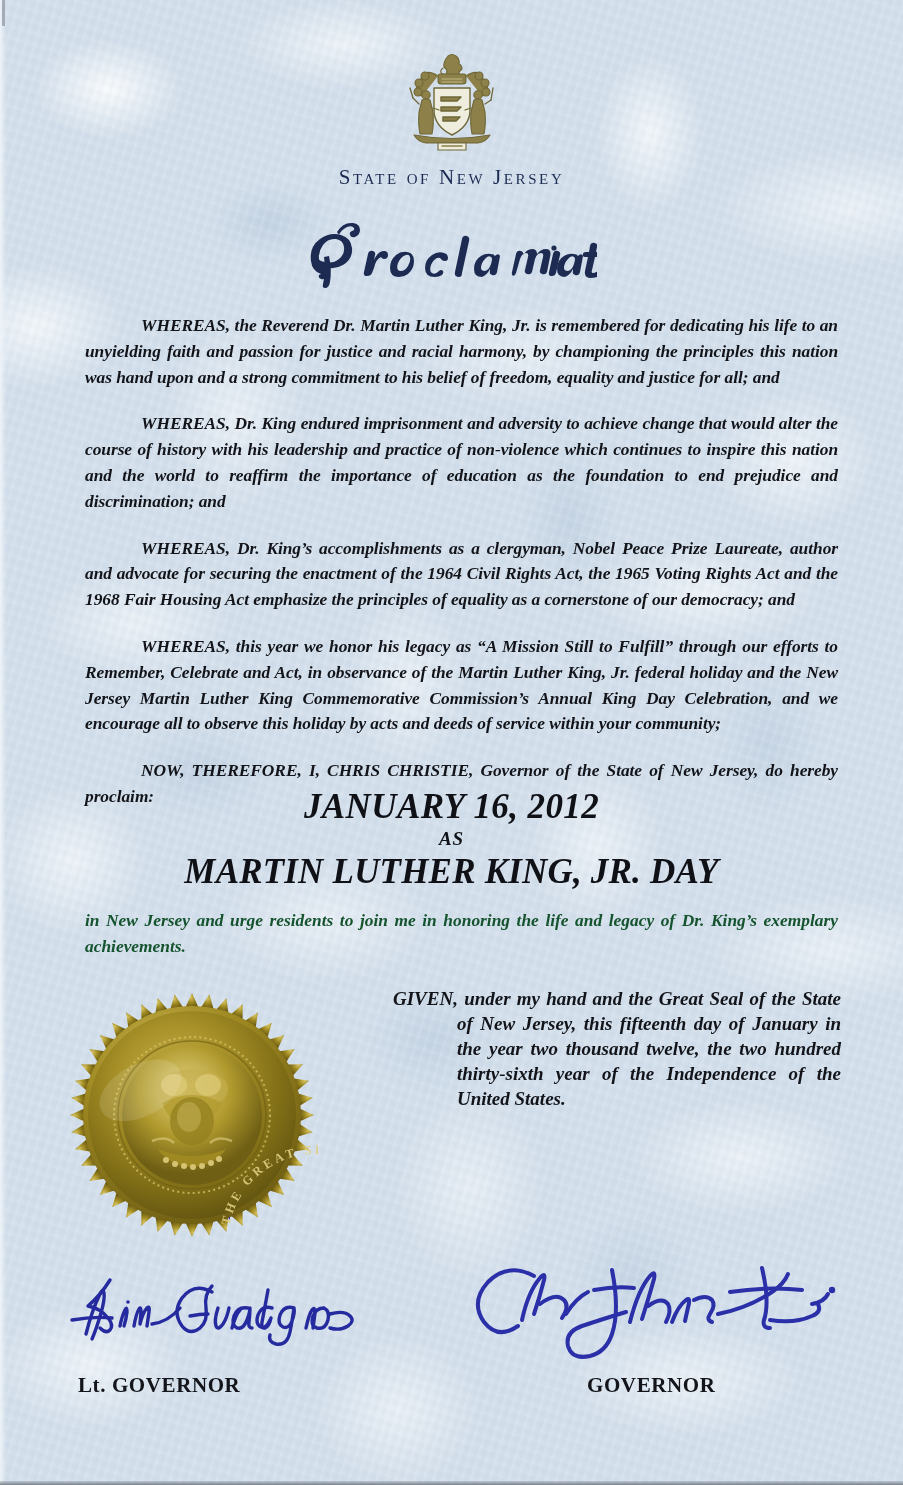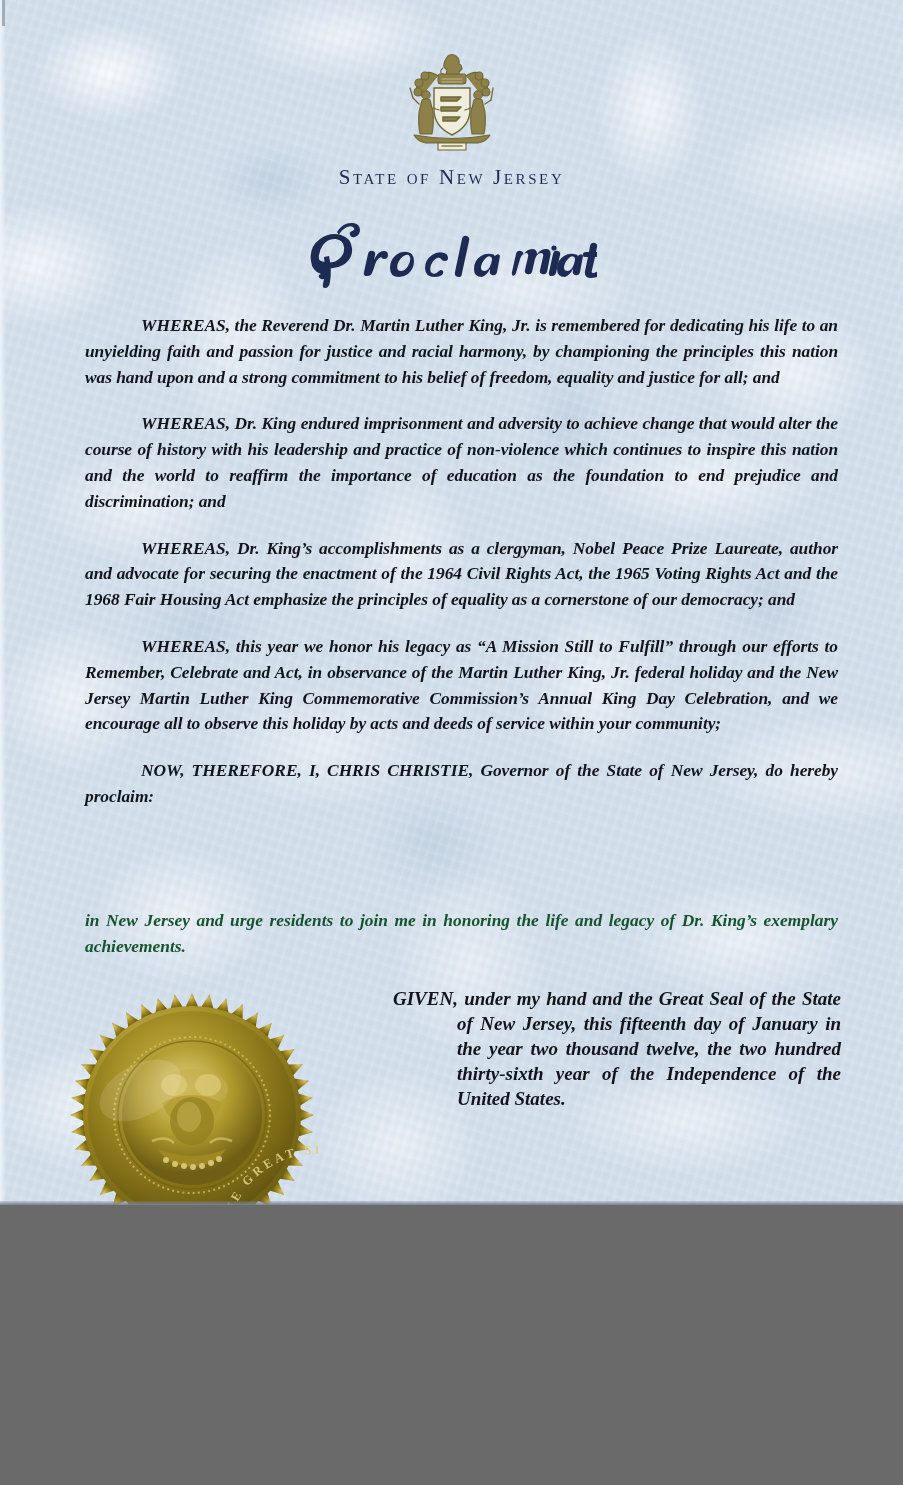--- a/index.html
+++ b/index.html
@@ -4,21 +4,21 @@
 <style>
   html, body {
     margin: 0;
     padding: 0;
     background: #6a6a6a;
   }
 
   .page {
     position: relative;
     width: 903px;
-    height: 1205px;
+    height: 1485px;
     overflow: hidden;
     background-color: #d4e0ec;
     font-family: "Liberation Serif", "DejaVu Serif", serif;
     color: #14161c;
   }
 
   
   .paper-texture {
     position: absolute;
     inset: 0;
@@ -347,20 +347,25 @@
     </div>
 
     <div class="body-block">
       <p class="para">WHEREAS, the Reverend Dr. Martin Luther King, Jr. is remembered for dedicating his life to an unyielding faith and passion for justice and racial harmony, by championing the principles this nation was hand upon and a strong commitment to his belief of freedom, equality and justice for all; and</p>
       <p class="para">WHEREAS, Dr. King endured imprisonment and adversity to achieve change that would alter the course of history with his leadership and practice of non-violence which continues to inspire this nation and the world to reaffirm the importance of education as the foundation to end prejudice and discrimination; and</p>
       <p class="para">WHEREAS, Dr. King’s accomplishments as a clergyman, Nobel Peace Prize Laureate, author and advocate for securing the enactment of the 1964 Civil Rights Act, the 1965 Voting Rights Act and the 1968 Fair Housing Act emphasize the principles of equality as a cornerstone of our democracy; and</p>
       <p class="para">WHEREAS, this year we honor his legacy as “A Mission Still to Fulfill” through our efforts to Remember, Celebrate and Act, in observance of the Martin Luther King, Jr. federal  holiday and the New Jersey Martin Luther King Commemorative Commission’s Annual King Day Celebration, and we encourage all to observe this holiday by acts and deeds of service within your community;</p>
       <p class="para">NOW, THEREFORE, I, CHRIS CHRISTIE, Governor of the State of New Jersey, do hereby proclaim:</p>
     </div>
 
+    <div class="title-block">
+      <div class="title-date">JANUARY 16, 2012</div>
+      <div class="title-as">AS</div>
+      <div class="title-holiday">MARTIN LUTHER KING, JR. DAY</div>
+    </div>
 
     <div class="closing">in New Jersey and urge residents to join me in honoring the life and legacy of Dr. King’s exemplary achievements.</div>
 
     <div class="seal-wrap">
       <svg width="250" height="255" viewBox="0 0 250 255" aria-hidden="true">
         <defs>
           <radialGradient id="goldFace" cx="42%" cy="34%" r="72%">
             <stop offset="0%" stop-color="#c9b44e"></stop>
             <stop offset="38%" stop-color="#a89128"></stop>
             <stop offset="72%" stop-color="#7f6d16"></stop>

